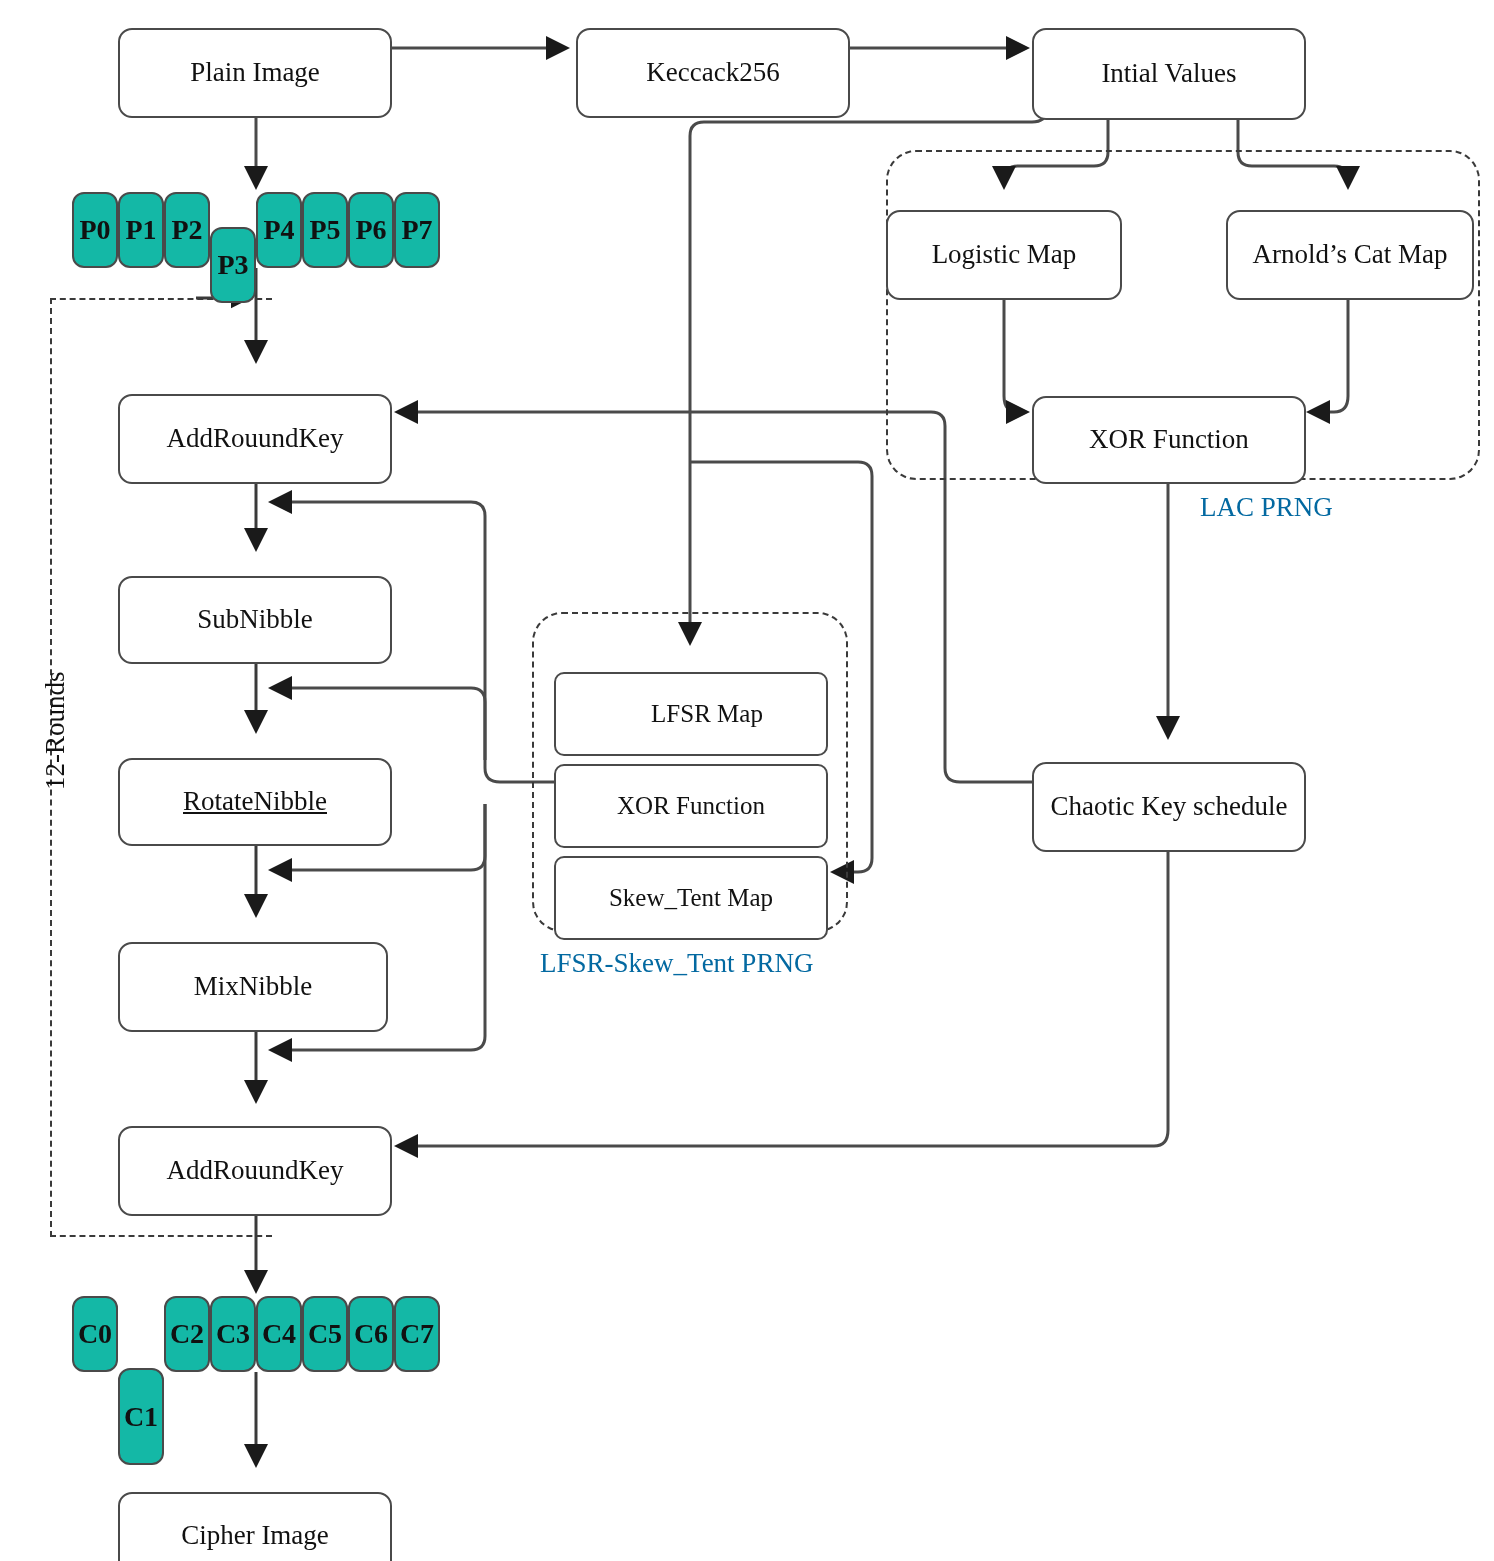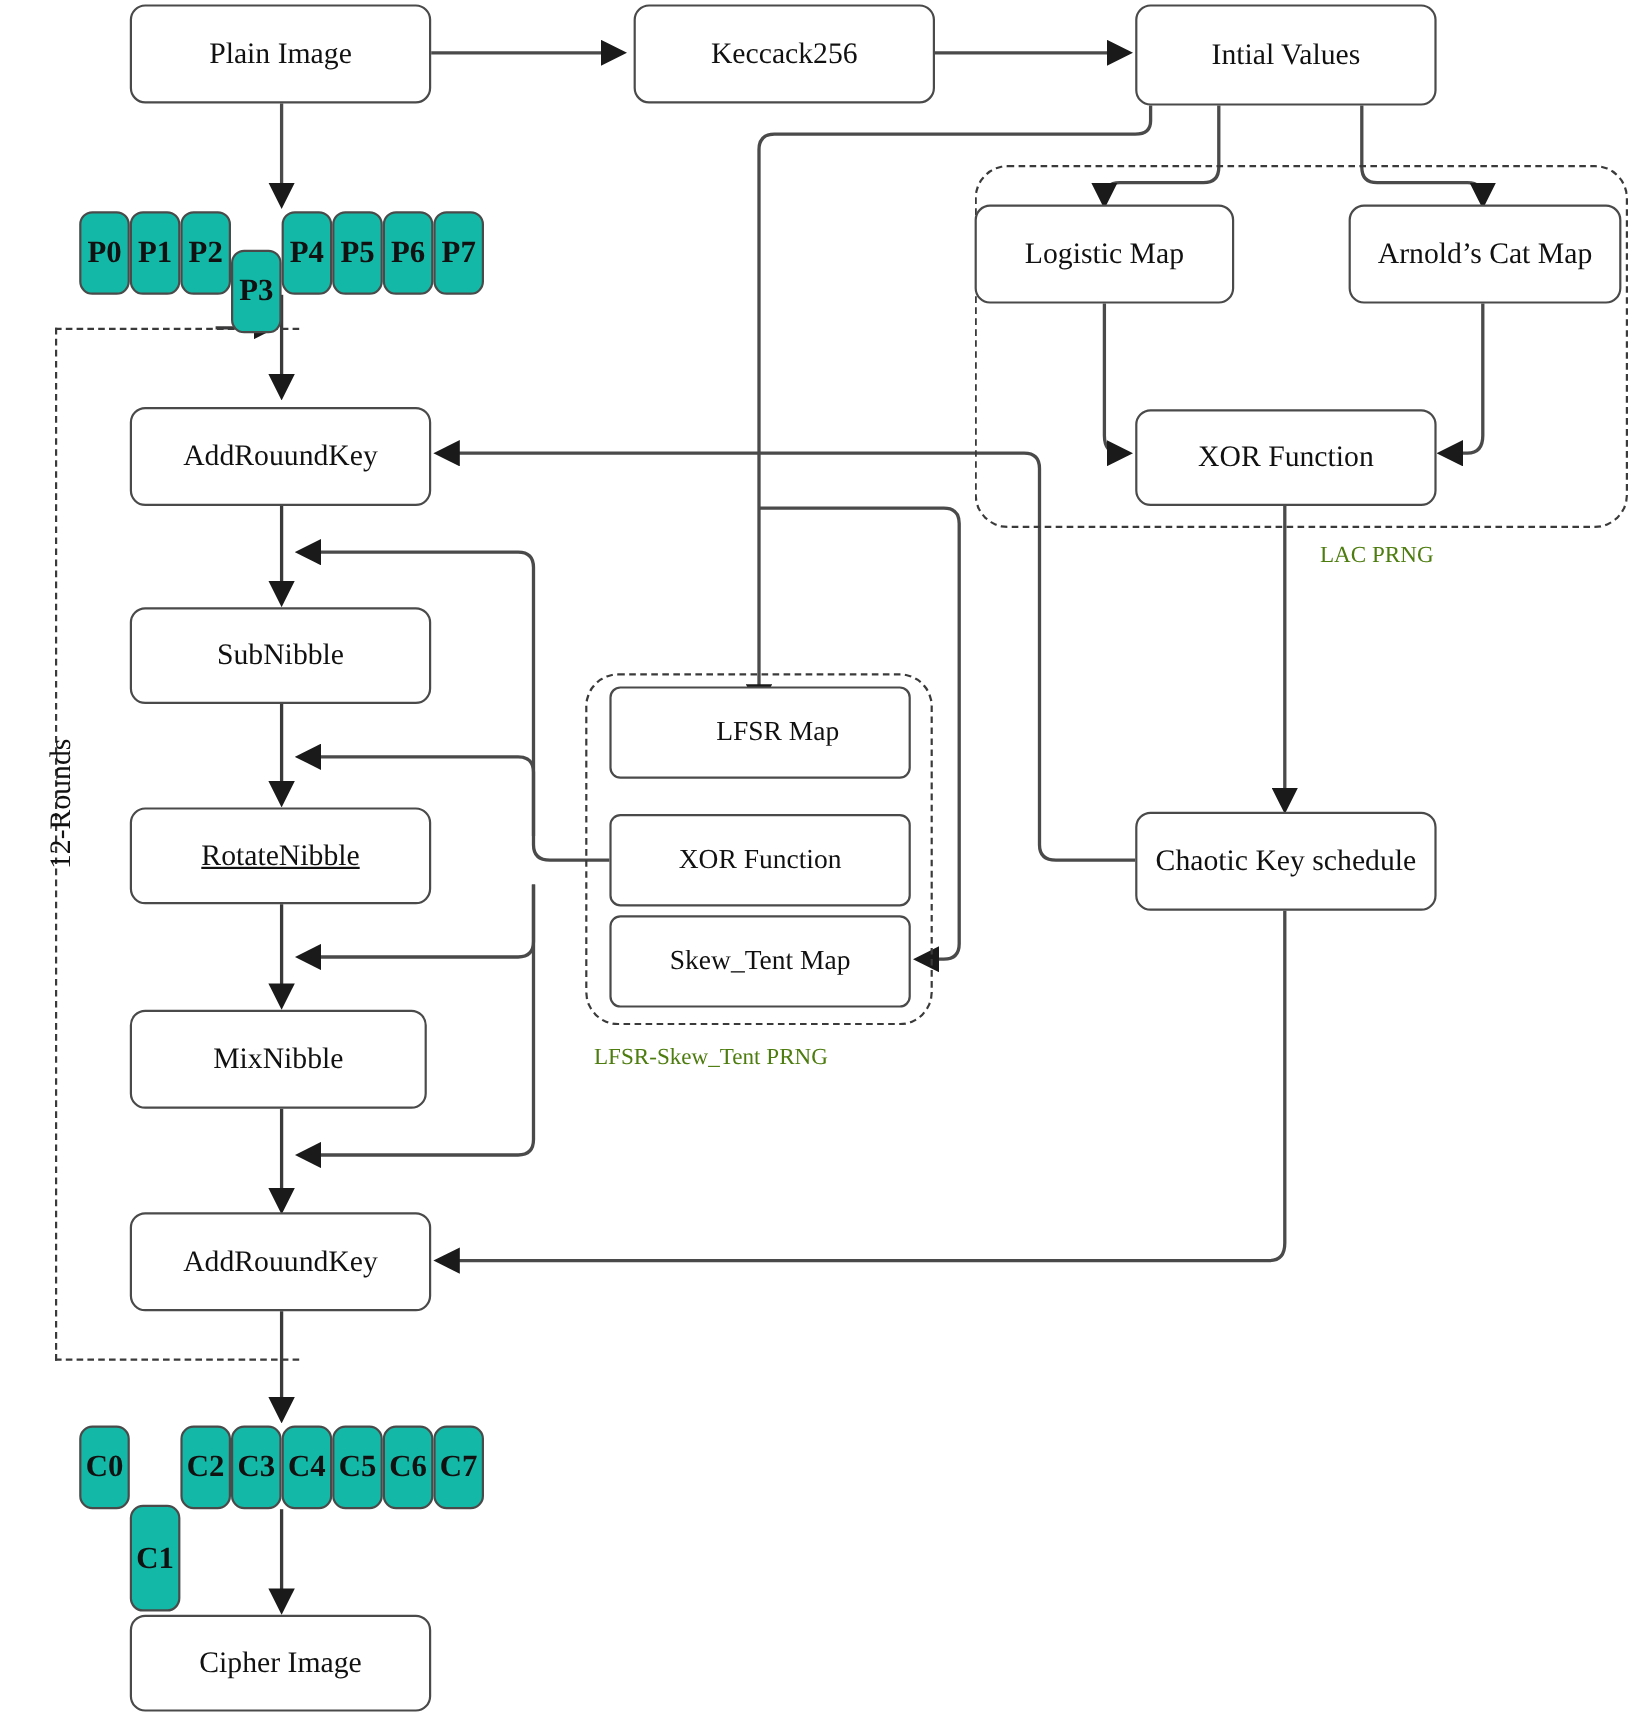--- a/index.html
+++ b/index.html
@@ -3,30 +3,30 @@
 <meta charset="utf-8">
 <style>
   html,body{margin:0;padding:0;background:#ffffff;}
   body{font-family:"Liberation Serif","DejaVu Serif",serif;}
   #stage{position:relative;width:1494px;height:1561px;background:#fff;overflow:hidden;}
   svg#wires{position:absolute;left:0;top:0;width:1494px;height:1561px;}
   .node{
     position:absolute;box-sizing:border-box;
     border:2.5px solid #4a4a4a;border-radius:14px;background:#fff;
     display:flex;align-items:center;justify-content:center;text-align:center;
-    color:#111;font-size:27px;line-height:1.1;
+    color:#111;font-size:27px;line-height:1.1;margin-top:24px;
   }
   .node.small{border-width:2px;border-radius:10px;font-size:25px;}
   .cell{
     position:absolute;box-sizing:border-box;
     border:2.5px solid #4a4a4a;border-radius:12px;background:#14b8a6;
     display:flex;align-items:center;justify-content:center;
     font-weight:600;font-size:28px;color:#111;
   }
-  .grouplabel{position:absolute;font-size:21px;color:#4d7c0f;white-space:nowrap;}
+  .grouplabel{position:absolute;font-size:27px;color:#0369a1;white-space:nowrap;}
   .vlabel{position:absolute;font-size:27px;color:#111;white-space:nowrap;
           transform-origin:0 0;transform:rotate(-90deg);}
   .dashbox{position:absolute;box-sizing:border-box;border:2.5px dashed #3a3a3a;
            border-radius:30px;background:transparent;pointer-events:none;}
   .roundsbox{position:absolute;box-sizing:border-box;
              border-left:2.5px dashed #3a3a3a;border-top:2.5px dashed #3a3a3a;
              border-bottom:2.5px dashed #3a3a3a;border-right:0;
              background:transparent;pointer-events:none;}
 </style>
 </head>
@@ -146,21 +146,21 @@
   </div>
 
   <div class="node" style="left:118px;top:1102px;width:274px;height:90px;">
     <span>AddRouundKey</span>
   </div>
 
   <div class="node" style="left:118px;top:1468px;width:274px;height:88px;">
     <span>Cipher Image</span>
   </div>
 
-  <div class="node small" style="left:554px;top:624px;width:274px;height:84px;padding-left:32px;">
+  <div class="node small" style="left:554px;top:648px;width:274px;height:84px;padding-left:32px;">
     <span>LFSR Map</span>
   </div>
   <div class="node small" style="left:554px;top:740px;width:274px;height:84px;">
     <span>XOR Function</span>
   </div>
   <div class="node small" style="left:554px;top:832px;width:274px;height:84px;">
     <span>Skew_Tent Map</span>
   </div>
 
   <div id="plain-cells">

